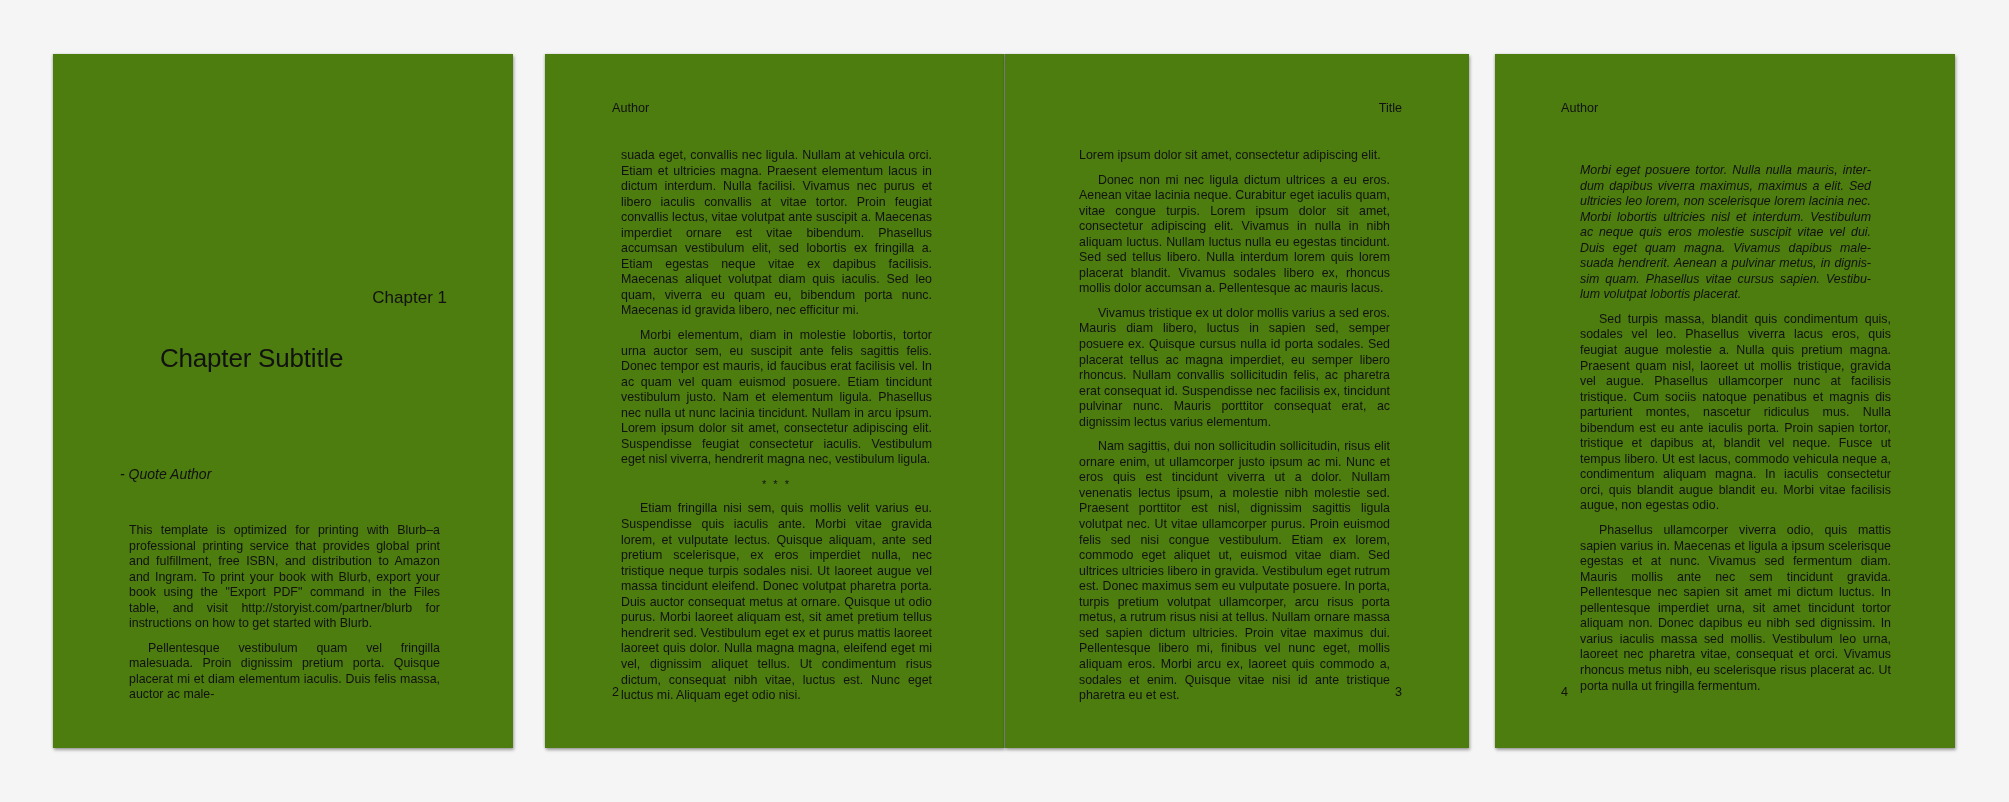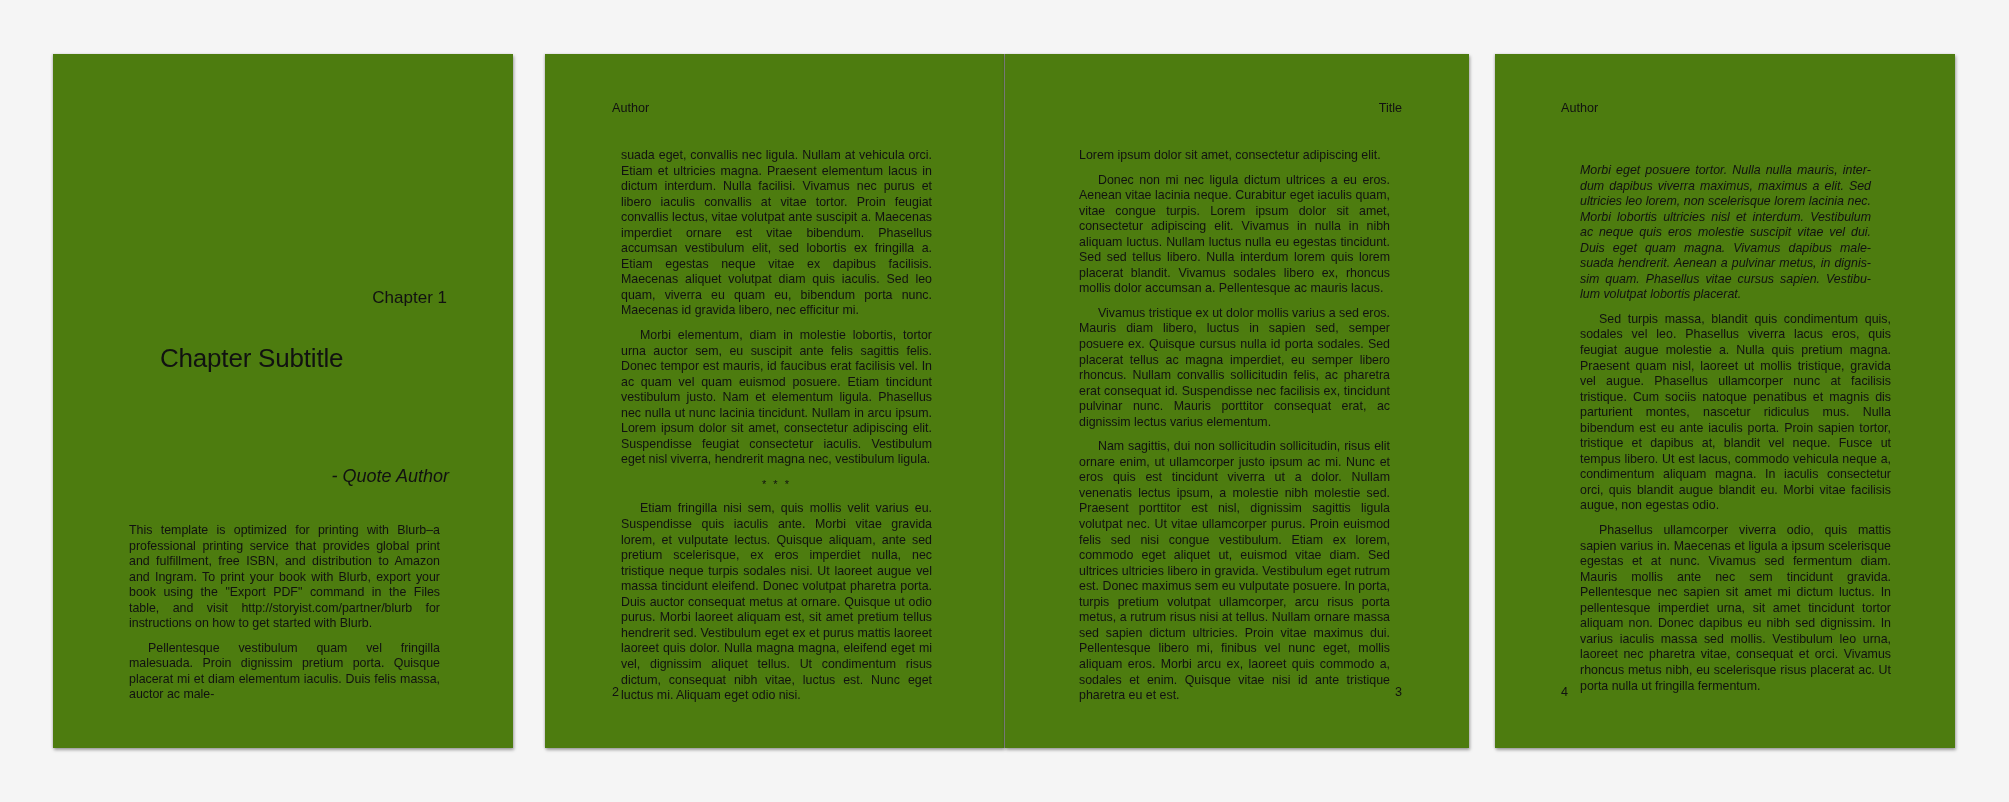--- a/index.html
+++ b/index.html
@@ -26,21 +26,21 @@
   .col p.ind { text-indent:19px; }
   .sep { text-align:center; margin:4px 0 6px 0; letter-spacing:2px; font-size:11px; }
   .chapter-num { position:absolute; right:66px; top:206px; font-size:17px;margin-top:28px; }
   .chapter-sub { position:absolute; left:67px; top:289px; font-size:26px; letter-spacing:-0.2px;margin-left:40px; }
   .epigraph {
     position:absolute; left:122px; width:218px; top:350px;
     font-size:12.4px; line-height:15.6px; font-style:italic; text-align:center;
   }
   .quote-author {
     position:absolute; left:67px; width:329px; top:412px;
-    font-size:18px; font-style:italic; text-align:right;
+    font-size:14px; font-style:italic; text-align:left;
   }
   .p1col { top:460px; }
   .blockquote {
     font-style:italic; margin:0 0 16px 19px; width:291px; text-align:justify;
   }
 </style>
 </head>
 <body>
 
 <div class="page" id="p1">

